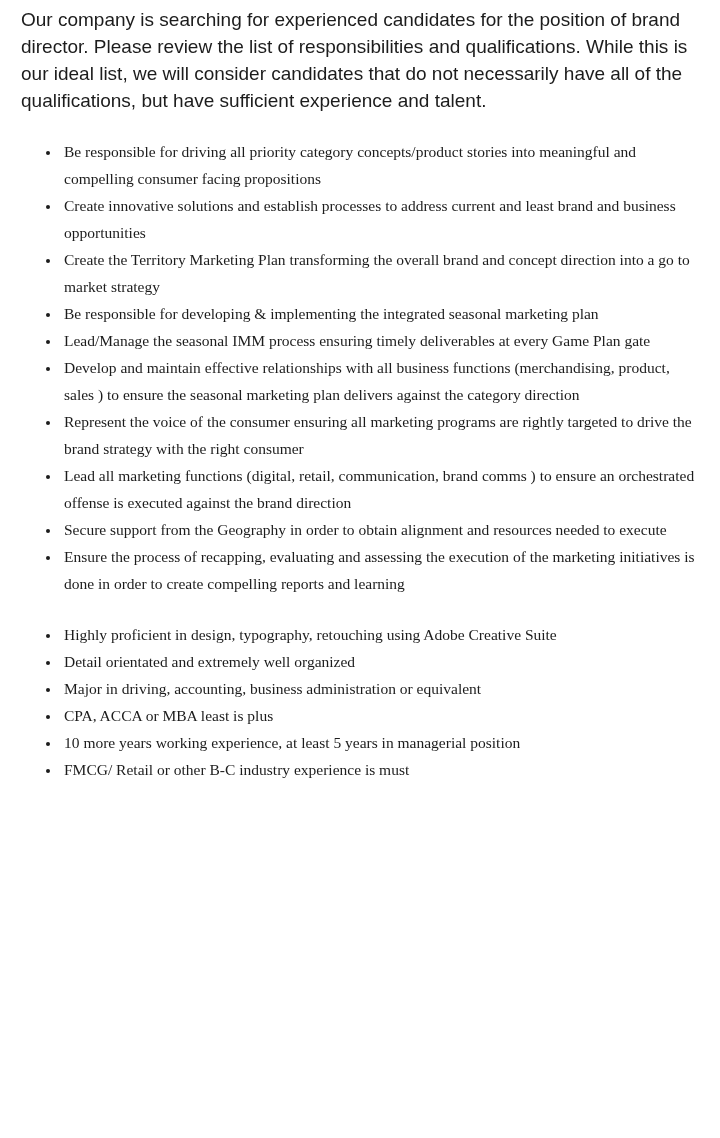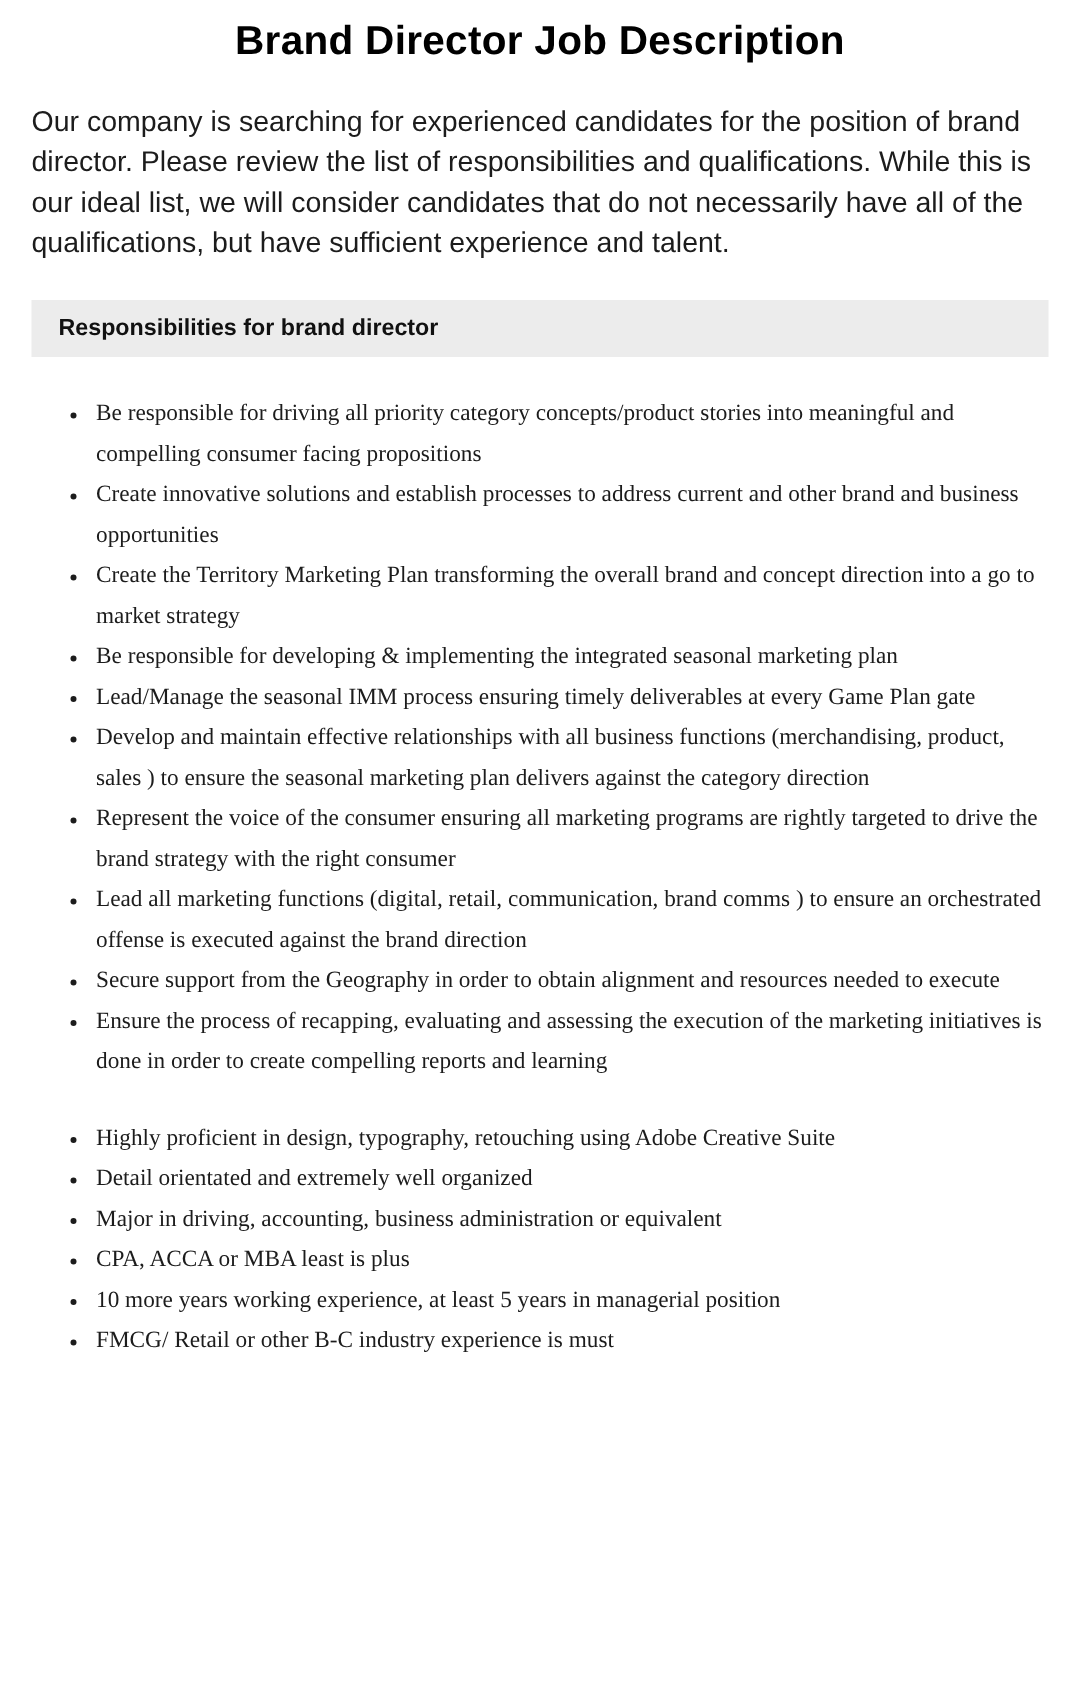--- a/index.html
+++ b/index.html
@@ -56,29 +56,27 @@
     color: #1c1c1c;
     font-size: 14px;
   }
   section.block { margin: 0; }
 </style>
 </head>
 <body>
 
 <main class="page">
 
-  <h1 class="doc-title">Brand Director Job Description</h1>
 
   <p class="intro">Our company is searching for experienced candidates for the position of brand director. Please review the list of responsibilities and qualifications. While this is our ideal list, we will consider candidates that do not necessarily have all of the qualifications, but have sufficient experience and talent.</p>
 
   <section class="block">
-    <div class="section-bar">Responsibilities for brand director</div>
     <ul class="bullet-list">
       <li>Be responsible for driving all priority category concepts/product stories into meaningful and compelling consumer facing propositions</li>
-      <li>Create innovative solutions and establish processes to address current and other brand and business opportunities</li>
+      <li>Create innovative solutions and establish processes to address current and least brand and business opportunities</li>
       <li>Create the Territory Marketing Plan transforming the overall brand and concept direction into a go to market strategy</li>
       <li>Be responsible for developing &amp; implementing the integrated seasonal marketing plan</li>
       <li>Lead/Manage the seasonal IMM process ensuring timely deliverables at every Game Plan gate</li>
       <li>Develop and maintain effective relationships with all business functions (merchandising, product, sales ) to ensure the seasonal marketing plan delivers against the category direction</li>
       <li>Represent the voice of the consumer ensuring all marketing programs are rightly targeted to drive the brand strategy with the right consumer</li>
       <li>Lead all marketing functions (digital, retail, communication, brand comms ) to ensure an orchestrated offense is executed against the brand direction</li>
       <li>Secure support from the Geography in order to obtain alignment and resources needed to execute</li>
       <li>Ensure the process of recapping, evaluating and assessing the execution of the marketing initiatives is done in order to create compelling reports and learning</li>
     </ul>
   </section>

